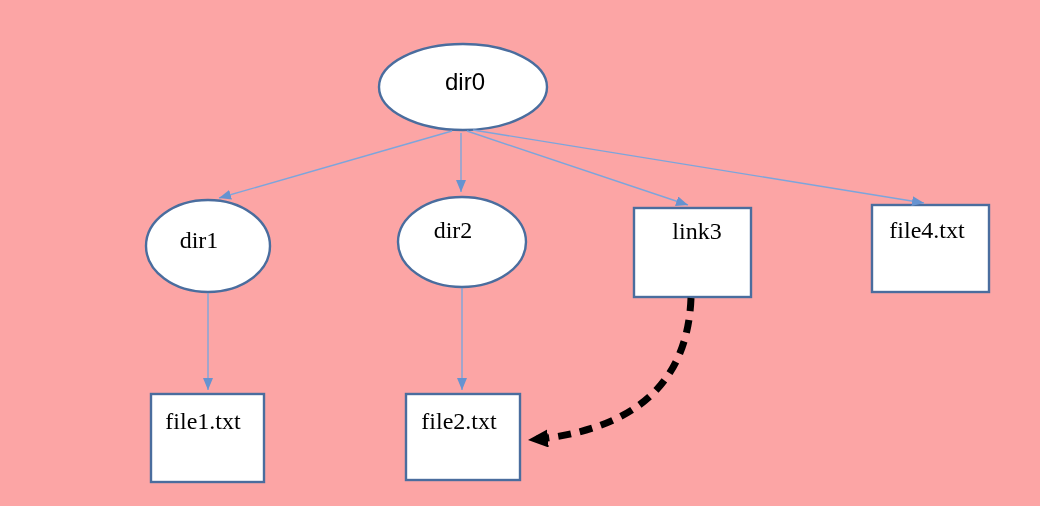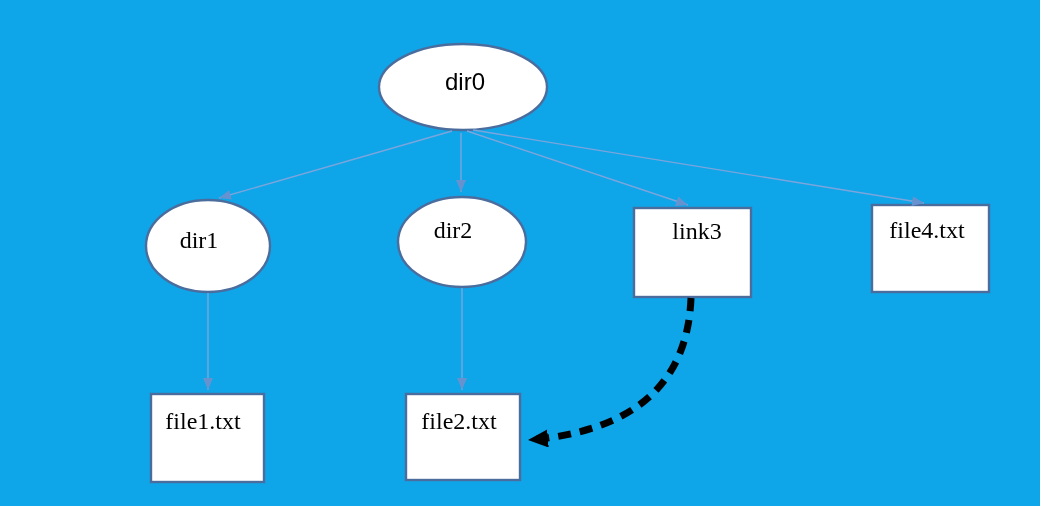--- a/index.html
+++ b/index.html
@@ -7,21 +7,21 @@
     padding: 0;
     background: #ffffff;
     width: 1040px;
     height: 506px;
     overflow: hidden;
   }
   .canvas {
     position: relative;
     width: 1040px;
     height: 506px;
-    background: #0ea5e9;
+    background: #fca5a5;
   }
   svg { display: block; }
   .node-shape {
     fill: #ffffff;
     stroke-width: 2.4;
   }
   .tree-edge {
     stroke-width: 1.4;
     fill: none;
   }

